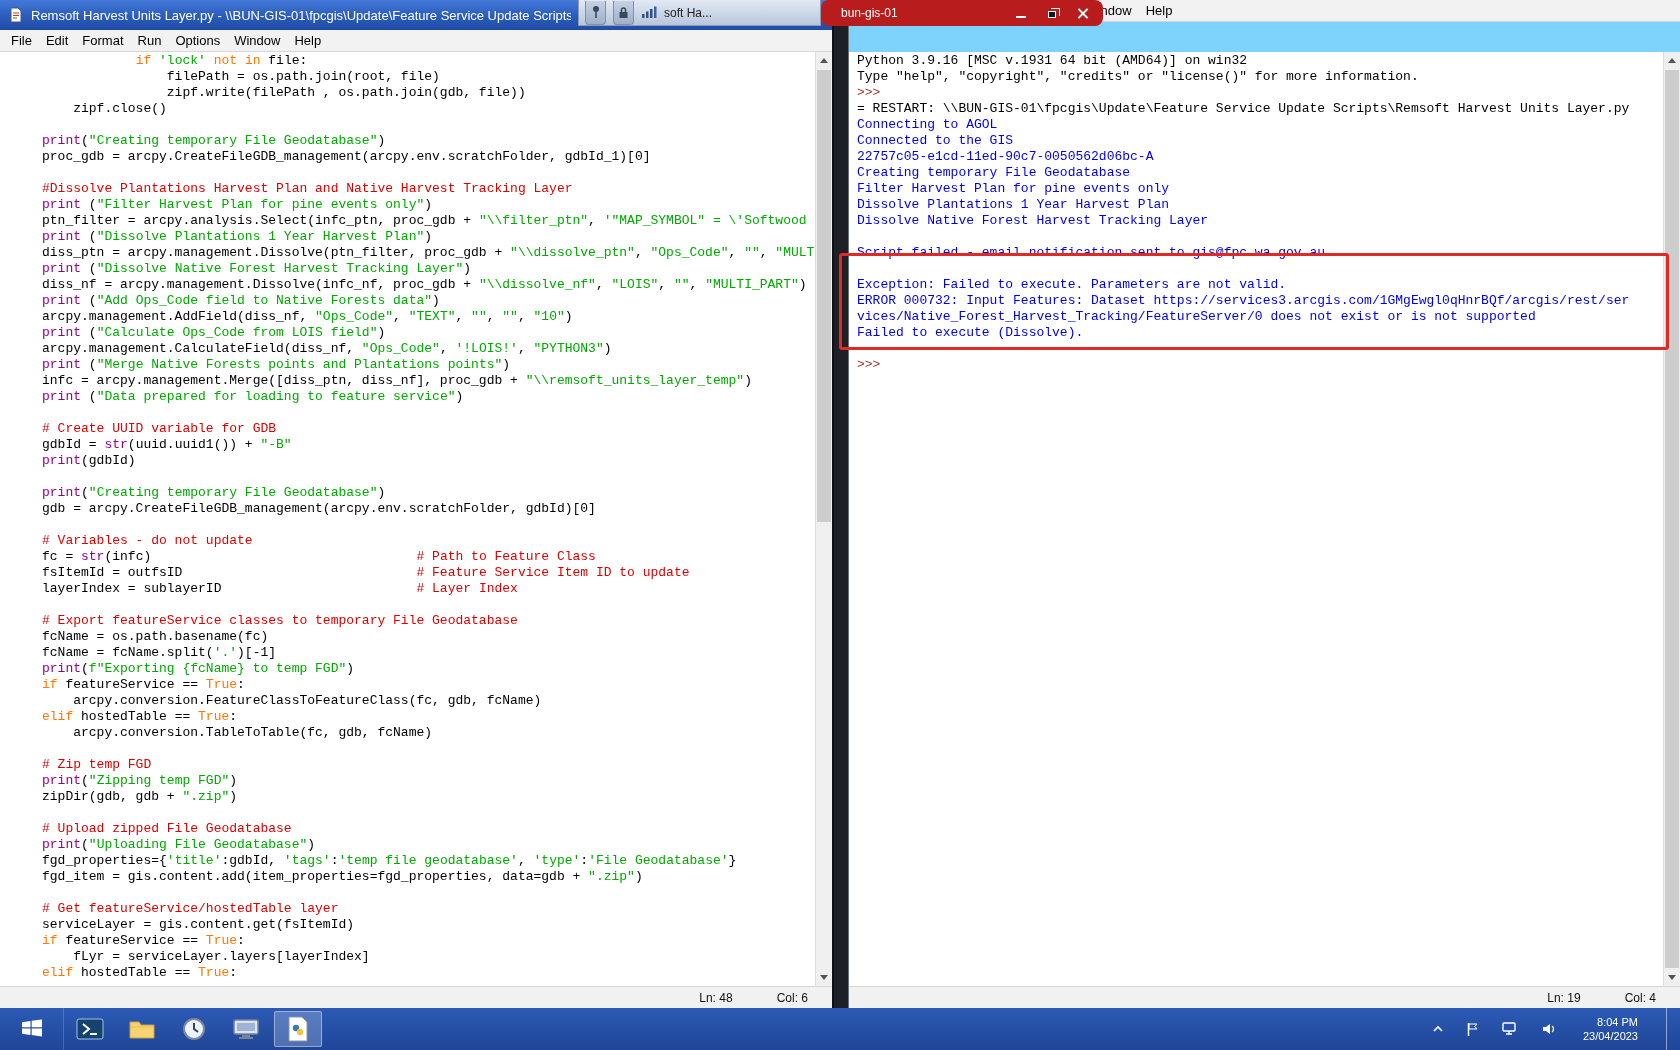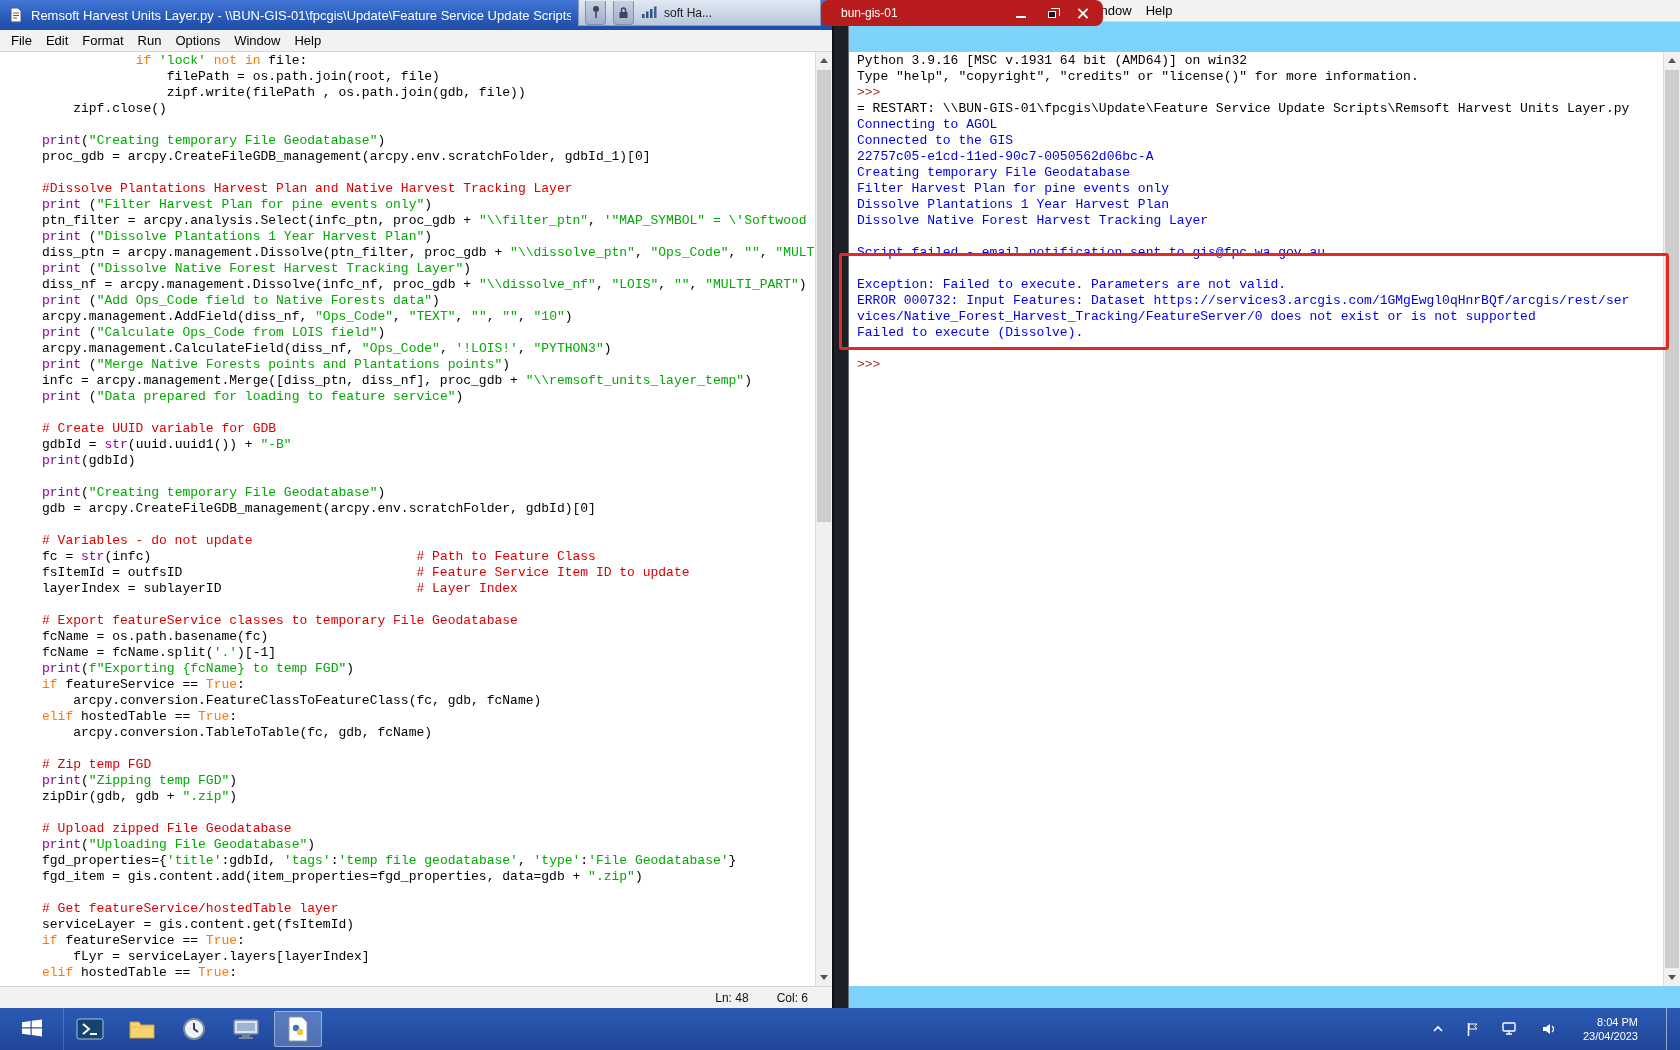--- a/index.html
+++ b/index.html
@@ -45,21 +45,21 @@
   .sb-arrow{position:absolute;left:0;width:16px;height:17px;display:flex;align-items:center;justify-content:center;}
   .sb-arrow.up{top:0}.sb-arrow.down{bottom:0}
   .sb-arrow::after{content:"";border-left:4px solid transparent;border-right:4px solid transparent;}
   .sb-arrow.up::after{border-bottom:5px solid #555;}
   .sb-arrow.down::after{border-top:5px solid #555;}
   .sb-thumb{position:absolute;left:1px;width:14px;background:#cdcdcd;}
   #editor-thumb{top:18px;height:452px;}
   #shell-thumb{top:18px;height:898px;}
 
   .statusbar{position:absolute;left:0;right:0;bottom:0;height:22px;background:#f1f1f1;border-top:1px solid #d5d5d5;
-             display:flex;justify-content:flex-end;align-items:center;gap:28px;padding-right:24px;font-size:12px;color:#111;}
+             display:flex;justify-content:flex-end;align-items:center;gap:44px;padding-right:24px;font-size:12px;color:#111;}
 
   #error-box{position:absolute;left:-10px;top:253px;width:830px;height:97px;border:3px solid #e12a24;border-radius:3px;z-index:40;pointer-events:none;}
 
   
   #rdp-bar{position:absolute;left:578px;top:0;width:525px;height:26px;z-index:60;display:flex;font-size:12px;}
   #rdp-left{width:243px;background:linear-gradient(#e2e9f4,#b9c6db);border:1px solid #8b9cb8;border-top:none;
             display:flex;align-items:center;padding:0 6px;gap:7px;}
   .rdp-tab{width:21px;height:24px;background:linear-gradient(#c6d1e3,#9fb0ca);border:1px solid #7e90ad;border-top:none;
            border-radius:0 0 4px 4px;display:flex;align-items:center;justify-content:center;}
   #rdp-fragment{color:#1c1c1c;white-space:nowrap;overflow:hidden;}
@@ -136,20 +136,24 @@
       </div>
     <div class="edit-area">
       <div id="shell-code" class="code"><div class="line"><span class="t-txt">Python 3.9.16 [MSC v.1931 64 bit (AMD64)] on win32</span></div><div class="line"><span class="t-txt">Type "help", "copyright", "credits" or "license()" for more information.</span></div><div class="line"><span class="t-p">&gt;&gt;&gt;</span></div><div class="line"><span class="t-txt">= RESTART: \\BUN-GIS-01\fpcgis\Update\Feature Service Update Scripts\Remsoft Harvest Units Layer.py</span></div><div class="line"><span class="t-out">Connecting to AGOL</span></div><div class="line"><span class="t-out">Connected to the GIS</span></div><div class="line"><span class="t-out">22757c05-e1cd-11ed-90c7-0050562d06bc-A</span></div><div class="line"><span class="t-out">Creating temporary File Geodatabase</span></div><div class="line"><span class="t-out">Filter Harvest Plan for pine events only</span></div><div class="line"><span class="t-out">Dissolve Plantations 1 Year Harvest Plan</span></div><div class="line"><span class="t-out">Dissolve Native Forest Harvest Tracking Layer</span></div><div class="line"> </div><div class="line"><span class="t-out">Script failed - email notification sent to gis@fpc.wa.gov.au</span></div><div class="line"> </div><div class="line"><span class="t-out">Exception: Failed to execute. Parameters are not valid.</span></div><div class="line"><span class="t-out">ERROR 000732: Input Features: Dataset https://services3.arcgis.com/1GMgEwgl0qHnrBQf/arcgis/rest/ser</span></div><div class="line"><span class="t-out">vices/Native_Forest_Harvest_Tracking/FeatureServer/0 does not exist or is not supported</span></div><div class="line"><span class="t-out">Failed to execute (Dissolve).</span></div><div class="line"> </div><div class="line"><span class="t-p">&gt;&gt;&gt;</span></div></div>
       <div class="vscroll">
         <div class="sb-arrow up"></div>
         <div id="shell-thumb" class="sb-thumb"></div>
         <div class="sb-arrow down"></div>
       </div>
     </div>
     <div id="error-box"></div>
+    <div class="statusbar">
+      <span>Ln: 19</span>
+      <span>Col: 4</span>
+    </div>
   </div>
 
   <div id="rdp-bar">
     <div id="rdp-left">
       <span class="rdp-tab">
         <svg width="10" height="14" viewBox="0 0 10 14">
             <circle cx="5" cy="4" r="3" fill="#3c475c"></circle>
             <path d="M5 7v6" stroke="#3c475c" stroke-width="1.6"></path>
           </svg>
       </span>

